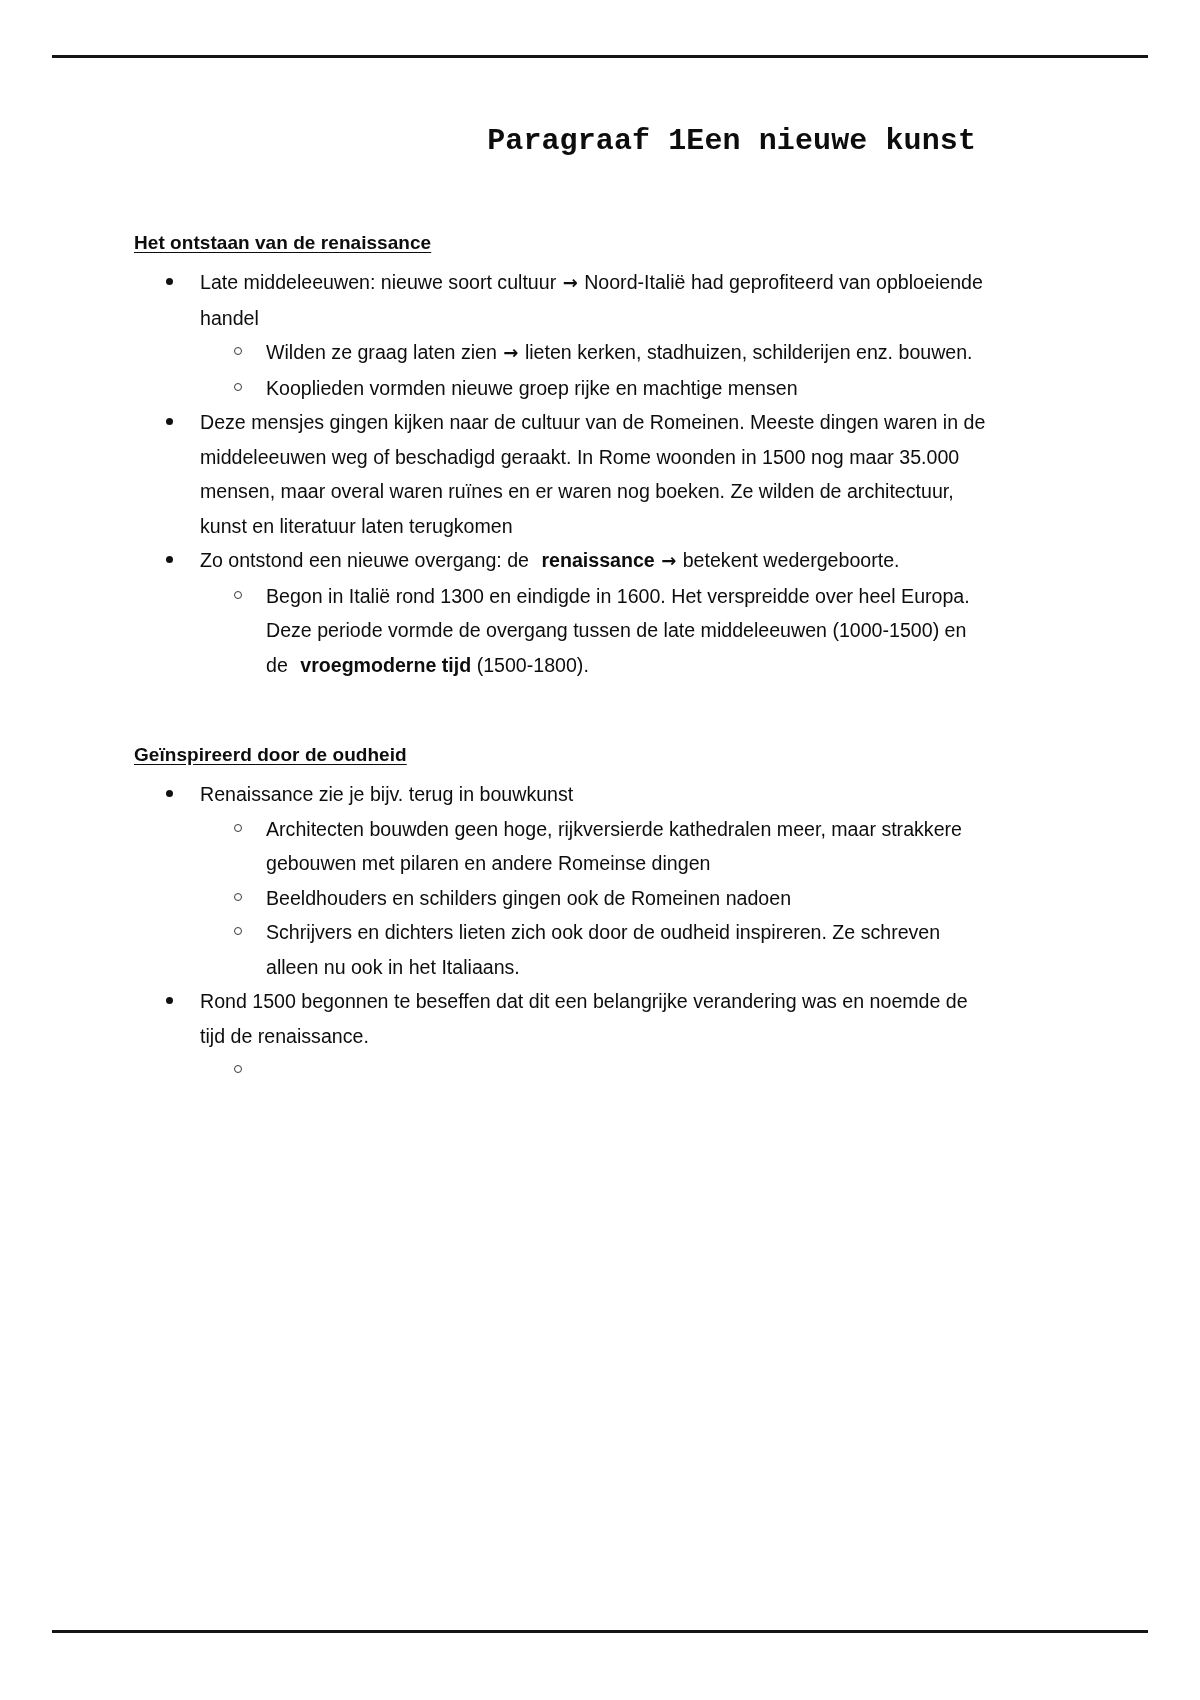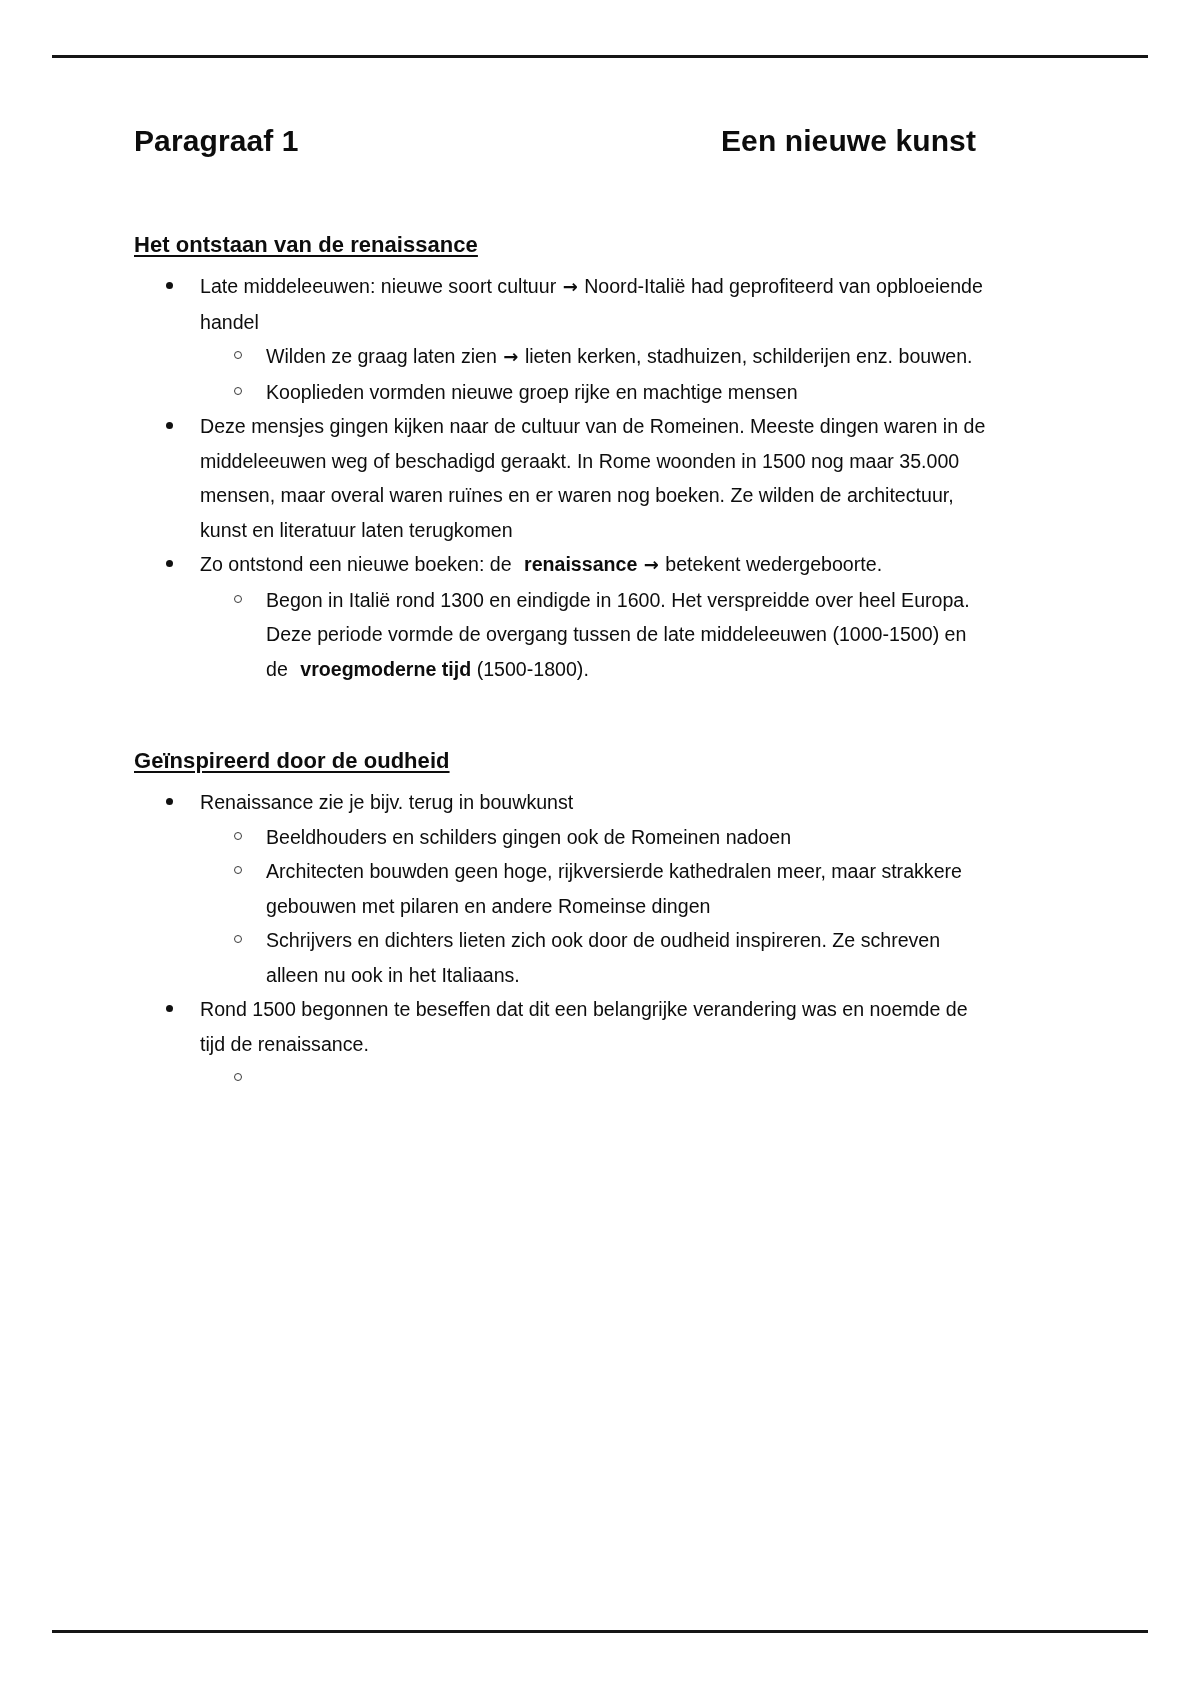--- a/index.html
+++ b/index.html
@@ -33,36 +33,37 @@
   .content {
     position: absolute;
     left: 134px;
     top: 124px;
     width: 852px;
   }
 
   
   .title-row {
     display: flex;
-    justify-content: space-between;
+    justify-content: flex-end;
     align-items: baseline;
     margin-bottom: 74px;
+    font-family: Liberation Mono, monospace;
   }
   .doc-title,
   .doc-subtitle {
     font-size: 30px;
     font-weight: bold;
     letter-spacing: .1px;
     white-space: nowrap;
   }
   .doc-subtitle { padding-right: 10px; }
 
   
   .section-heading {
-    font-size: 22px;
+    font-size: 19px;
     font-weight: bold;
     text-decoration: underline;
     text-underline-offset: 3px;
     margin: 5px 0 11px 0;
     letter-spacing: .05px;
   }
   .section + .section { margin-top: 62px; }
 
   
   ul.level1 {
@@ -154,21 +155,21 @@
           </ul>
         </li>
 
         <li>
           <span class="bullet-dot"></span>
           <span class="txt">Deze mensjes gingen kijken naar de cultuur van de Romeinen. Meeste dingen waren in de middeleeuwen weg of beschadigd geraakt. In Rome woonden in 1500 nog maar 35.000 mensen, maar overal waren ruïnes en er waren nog boeken. Ze wilden de architectuur, kunst en literatuur laten terugkomen</span>
         </li>
 
         <li>
           <span class="bullet-dot"></span>
-          <span class="txt">Zo ontstond een nieuwe boeken: de </span><span class="txt b">renaissance</span> <span class="arrow">→</span><span class="txt"> betekent wedergeboorte.</span>
+          <span class="txt">Zo ontstond een nieuwe overgang: de </span><span class="txt b">renaissance</span> <span class="arrow">→</span><span class="txt"> betekent wedergeboorte.</span>
 
           <ul class="level2">
             <li>
               <span class="bullet-circle"></span>
               <span class="txt">Begon in Italië rond 1300 en eindigde in 1600. Het verspreidde over heel Europa. Deze periode vormde de overgang tussen de late middeleeuwen (1000-1500) en de </span><span class="txt b">vroegmoderne tijd</span><span class="txt"> (1500-1800).</span>
             </li>
           </ul>
         </li>
 
       </ul>
@@ -179,25 +180,25 @@
 
       <ul class="level1">
 
         <li>
           <span class="bullet-dot"></span>
           <span class="txt">Renaissance zie je bijv. terug in bouwkunst</span>
 
           <ul class="level2">
             <li>
               <span class="bullet-circle"></span>
+              <span class="txt">Architecten bouwden geen hoge, rijkversierde kathedralen meer, maar strakkere gebouwen met pilaren en andere Romeinse dingen</span>
+            </li>
+            <li>
+              <span class="bullet-circle"></span>
               <span class="txt">Beeldhouders en schilders gingen ook de Romeinen nadoen</span>
-            </li>
-            <li>
-              <span class="bullet-circle"></span>
-              <span class="txt">Architecten bouwden geen hoge, rijkversierde kathedralen meer, maar strakkere gebouwen met pilaren en andere Romeinse dingen</span>
             </li>
             <li>
               <span class="bullet-circle"></span>
               <span class="txt">Schrijvers en dichters lieten zich ook door de oudheid inspireren. Ze schreven alleen nu ook in het Italiaans.</span>
             </li>
           </ul>
         </li>
 
         <li>
           <span class="bullet-dot"></span>

